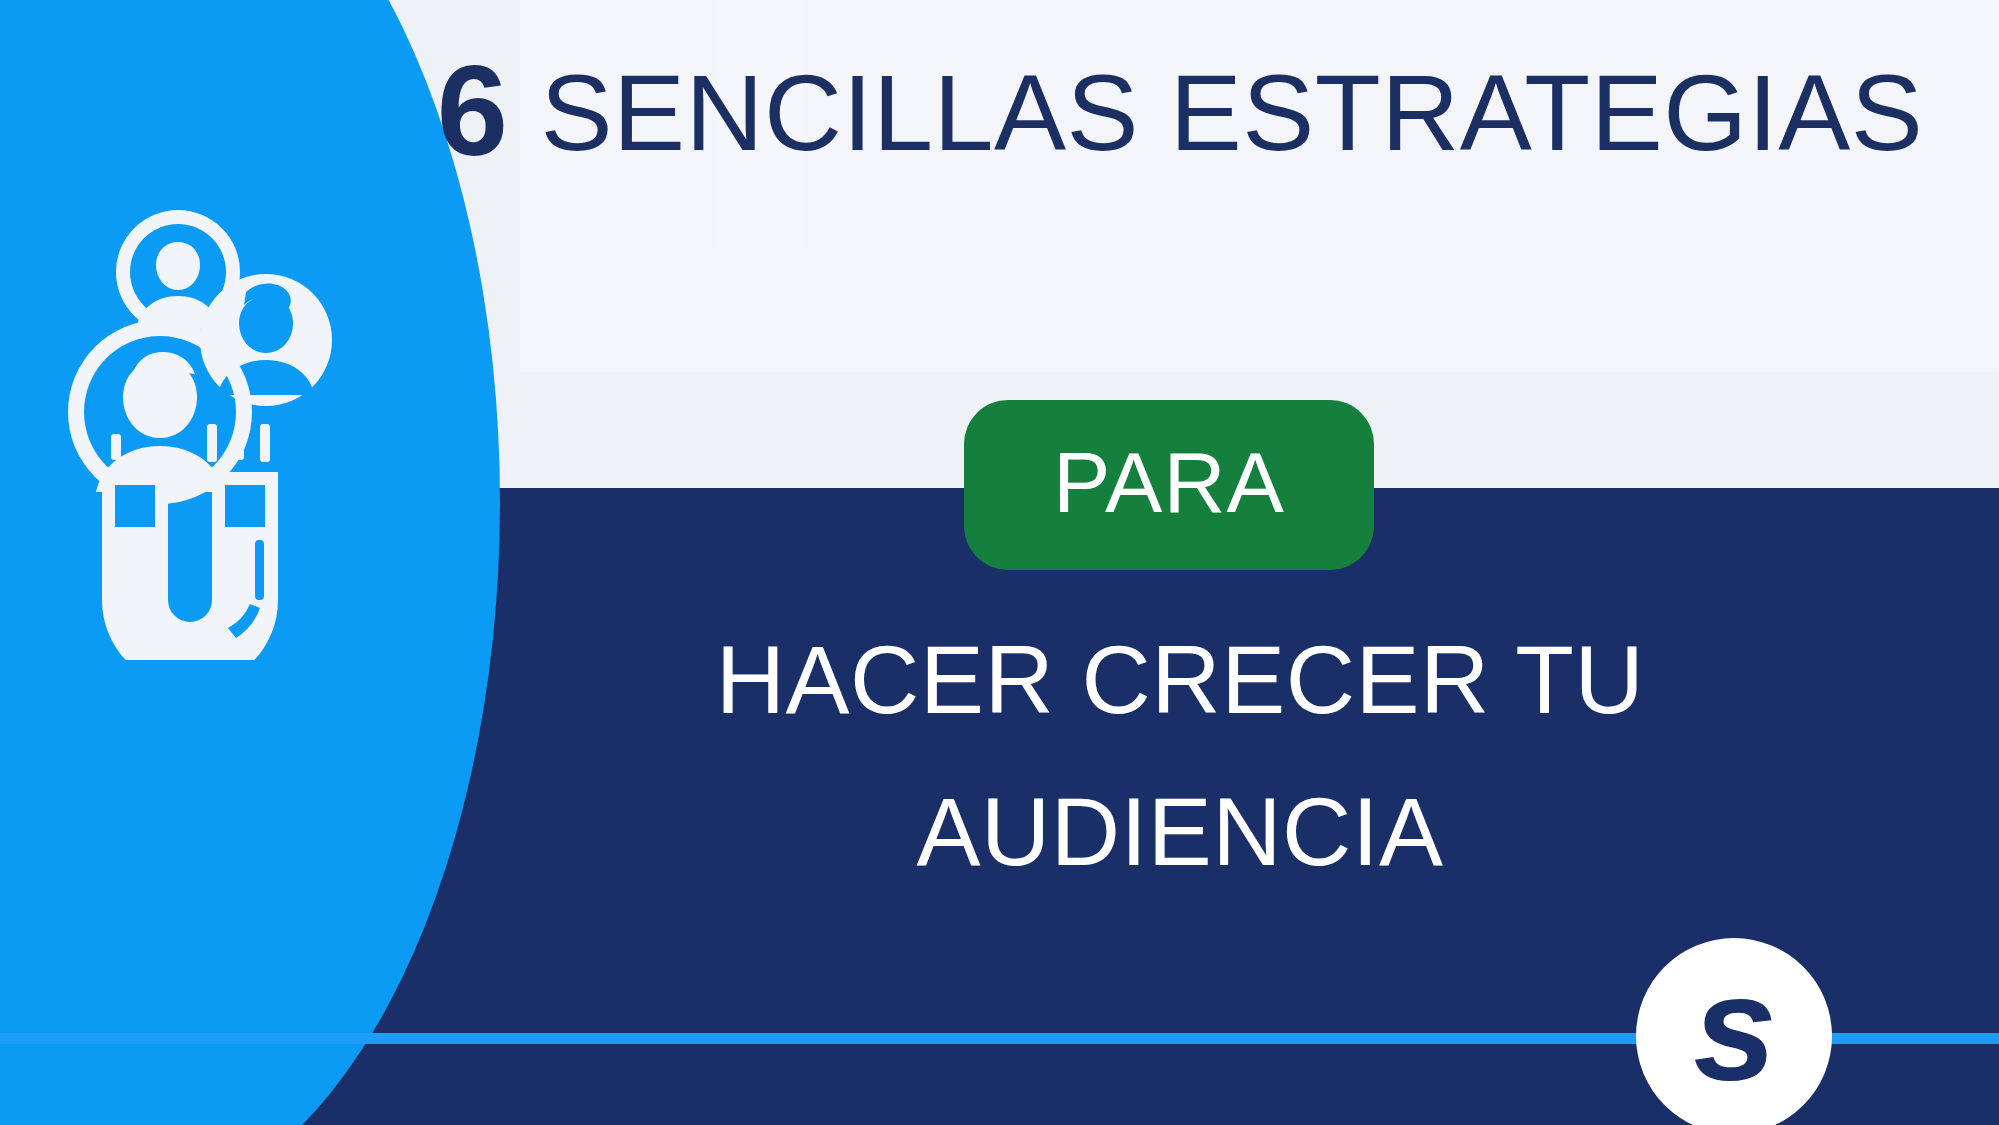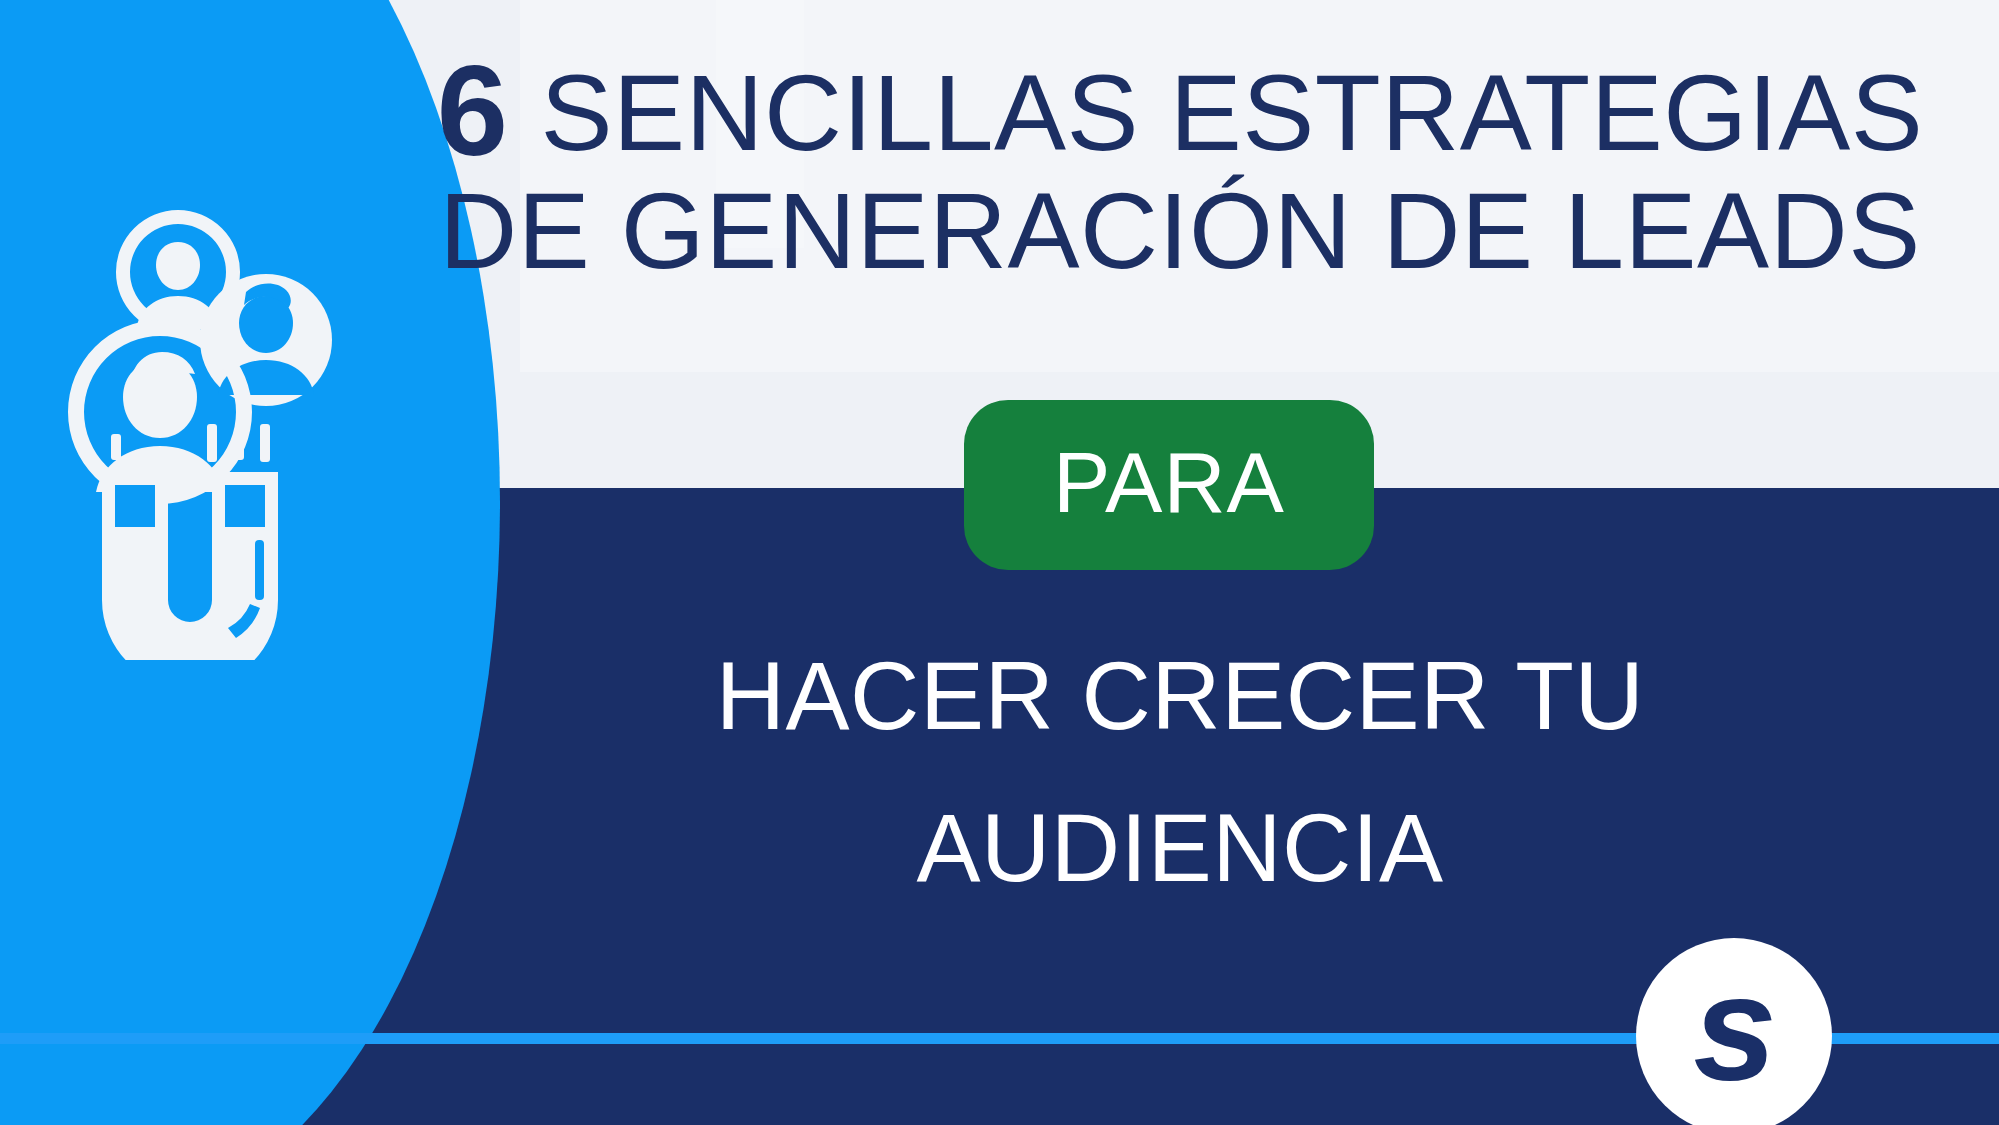--- a/index.html
+++ b/index.html
@@ -111,21 +111,21 @@
     font-weight: 400;
     letter-spacing: 1px;
     line-height: 1;
     padding-bottom: 6px;
   }
 
   
   .subheadline {
     position: absolute;
     left: 400px;
-    top: 620px;
+    top: 604px;
     width: 1560px;
     text-align: center;
     color: #ffffff;
     font-size: 96px;
     line-height: 152px;
     font-weight: 400;
     letter-spacing: 0.5px;
     z-index: 8;
     white-space: nowrap;
   }
@@ -219,21 +219,20 @@
         <rect x="55" y="285" width="40" height="42"></rect>
         <rect x="165" y="285" width="40" height="42"></rect>
         <rect x="195" y="340" width="9" height="60" rx="4"></rect>
         <path d="M200 408 a58 58 0 0 1 -24 30 l-8 -10 a48 48 0 0 0 22 -24 z"></path>
       </g>
     </svg>
   </div>
 
   <div class="headline">
     <span class="num">6</span><span> SENCILLAS ESTRATEGIAS</span>
-    <span class="l2">DE GENERACIÓN DE LEADS</span>
   </div>
 
   <div class="para-pill">
     <span>PARA</span>
   </div>
 
   <div class="subheadline">
     <span>HACER CRECER TU</span>
     <span class="l2">AUDIENCIA</span>
   </div>

